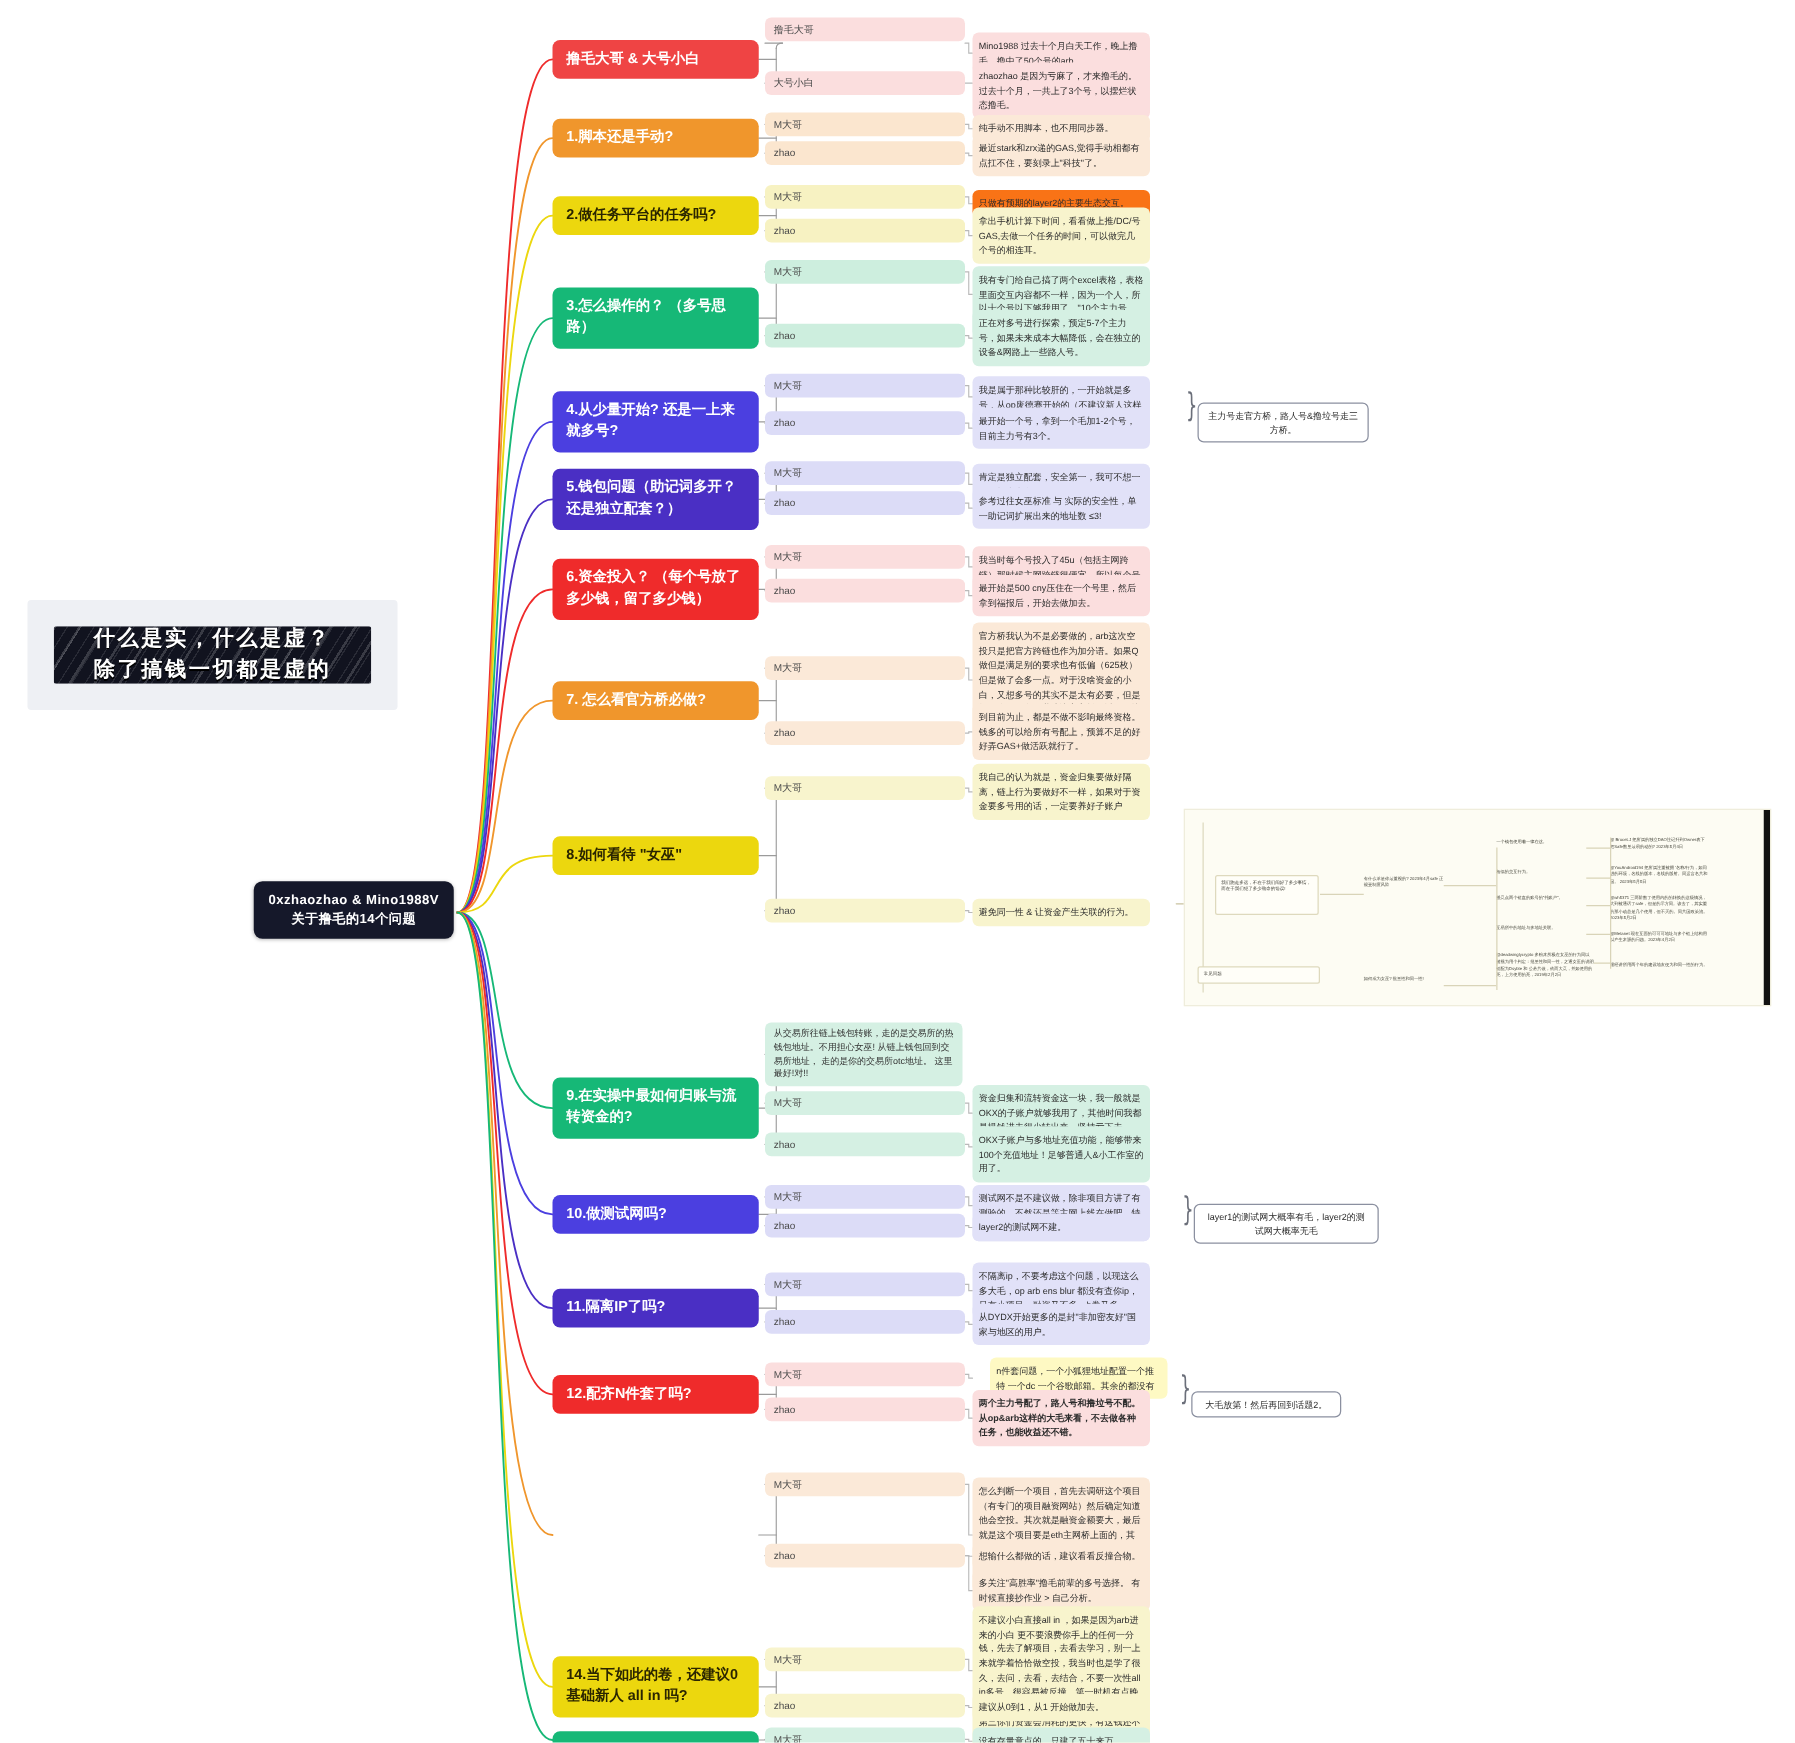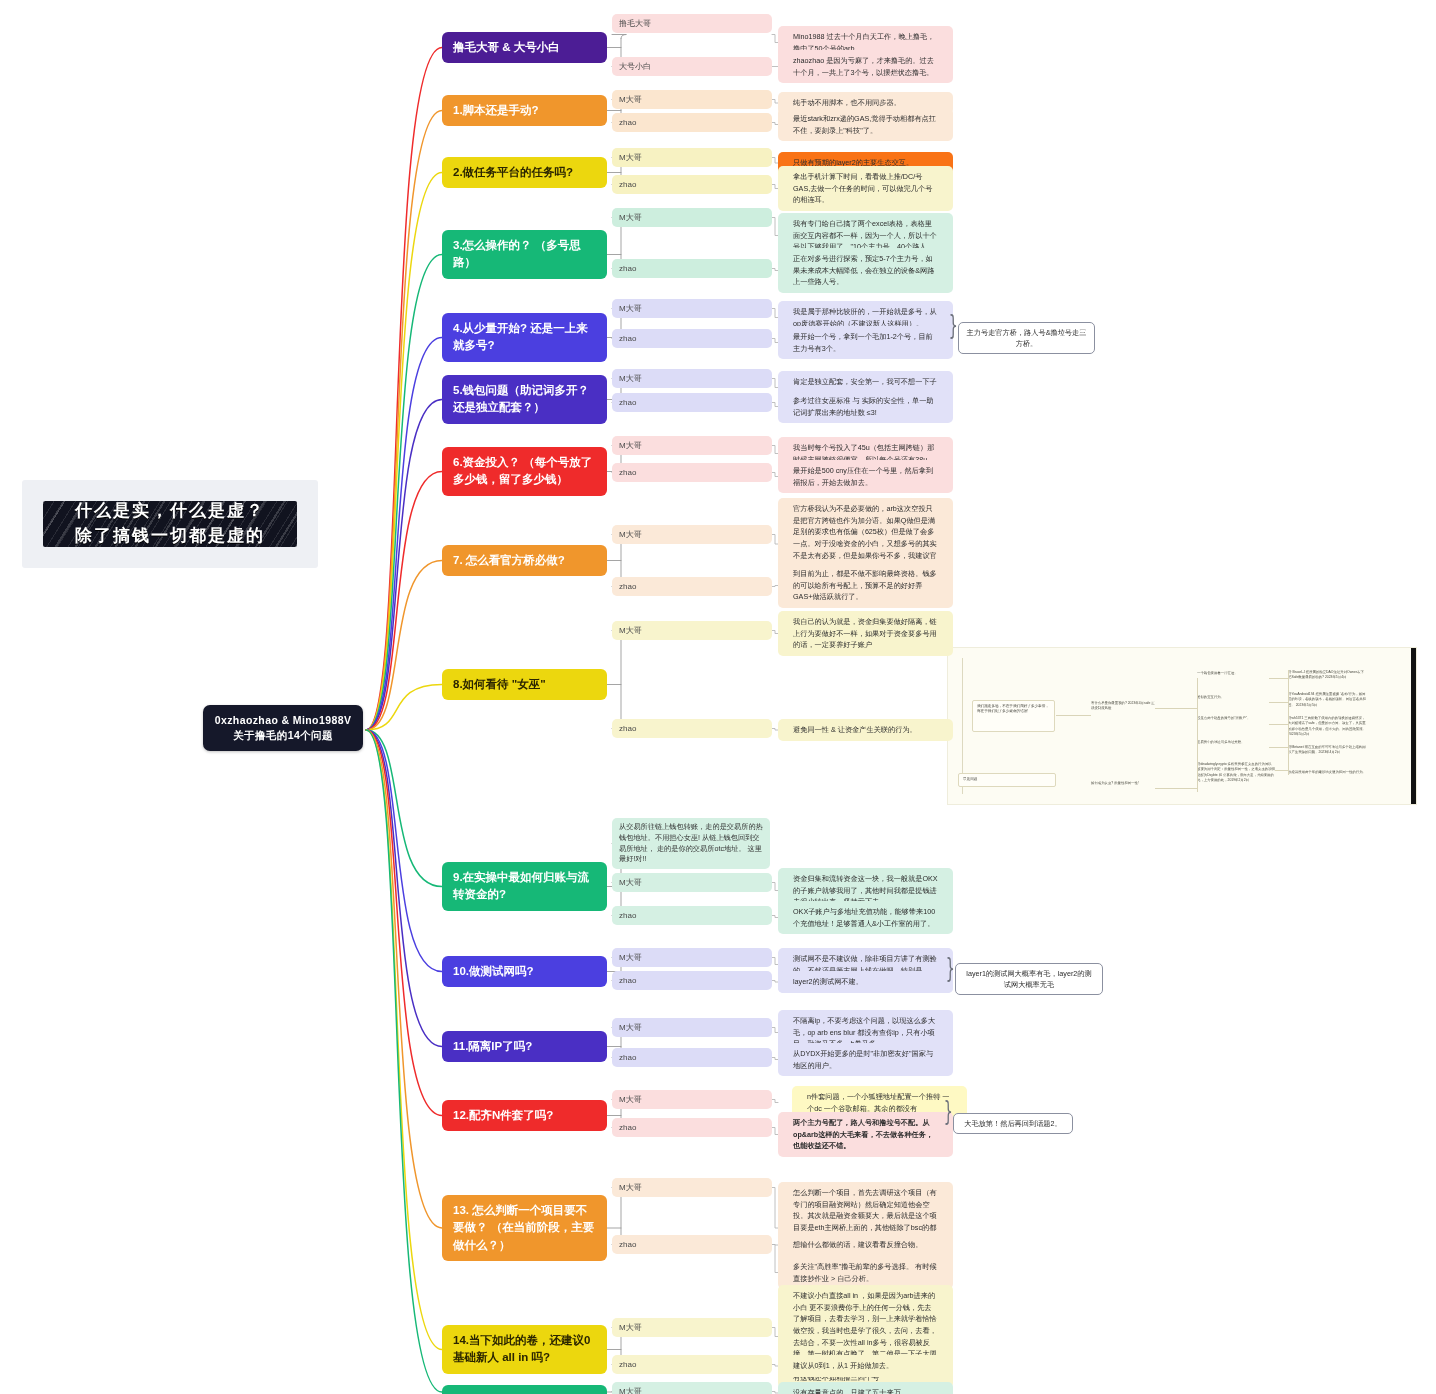--- a/index.html
+++ b/index.html
@@ -57,22 +57,22 @@
     padding:4px 7px; line-height:1.4;
     width:160px;
   }
   .sub.text{ font-size:7.2px; color:#333; line-height:1.5; }
 
   
   .detail{
     position:absolute;
     border-radius:5px;
     font-size:7.2px; color:#2b2b2b; line-height:1.62;
-    padding:5px 15px;
-    width:175px;
+    padding:5px 5px;
+    width:142px;
   }
 
   
   .bracket{ position:absolute; font-size:16px; color:#6b6f7a; line-height:1; font-family:"DejaVu Sans",sans-serif;}
   .note{
     position:absolute; border:1px solid #8b90a0; border-radius:5px;
     background:#fff; font-size:7.2px; color:#2b2b2b; line-height:1.55;
     padding:4px 7px; text-align:center;
   }
 
@@ -279,21 +279,21 @@
       <div class="eh" style="left: 321px; top: 54px; width: 19px;"></div>
       <div class="eh" style="left: 321px; top: 76px; width: 19px;"></div>
       <div class="eh" style="left: 321px; top: 99px; width: 19px;"></div>
       <div class="eh" style="left: 327px; top: 122px; width: 13px;"></div>
       <div class="ev" style="left: 249px; top: 30px; height: 95px;"></div>
       <div class="ev" style="left: 249px; top: 114px; height: 30px;"></div>
       <div class="ev" style="left: 340px; top: 22px; height: 105px;"></div>
     </div>
 
   <div id="dyn"></div>
-<div class="topic" style="top: 32px; background: #4c1d95;">撸毛大哥 &amp; 大号小白</div>
+<div class="topic" style="top: 32px; background: #ef4444;">撸毛大哥 &amp; 大号小白</div>
     <div class="sub" style="top: 14px; left: 612px; width: 160px; background: rgb(251, 222, 222);">撸毛大哥</div>
     <div class="detail" style="top: 26px; left: 778px; background: rgb(251, 222, 222);">Mino1988 过去十个月白天工作，晚上撸毛，撸中了50个号的arb。</div>
     <div class="sub" style="top: 57px; left: 612px; width: 160px; background: rgb(251, 222, 222);">大号小白</div>
     <div class="detail" style="top: 50px; left: 778px; background: rgb(251, 222, 222);">zhaozhao 是因为亏麻了，才来撸毛的。过去十个月，一共上了3个号，以摆烂状态撸毛。</div>
     <div class="topic" style="top: 95px; background: rgb(240, 150, 44);">1.脚本还是手动?</div>
     <div class="sub" style="top: 90px; left: 612px; width: 160px; background: rgb(251, 230, 207);">M大哥</div>
     <div class="detail" style="top: 92px; left: 778px; background: rgb(251, 233, 216);">纯手动不用脚本，也不用同步器。</div>
     <div class="sub" style="top: 113px; left: 612px; width: 160px; background: rgb(251, 230, 207);">zhao</div>
     <div class="detail" style="top: 108px; left: 778px; background: rgb(251, 233, 216);">最近stark和zrx递的GAS,觉得手动相都有点扛不住，要刻录上"科技"了。</div>
     <div class="topic" style="top: 157px; background: rgb(236, 215, 14); color: rgb(42, 37, 0);">2.做任务平台的任务吗?</div>
@@ -346,21 +346,20 @@
     <div class="topic" style="top: 1031px; background: rgb(74, 47, 196);">11.隔离IP了吗?</div>
     <div class="sub" style="top: 1018px; left: 612px; width: 160px; background: rgb(220, 220, 247);">M大哥</div>
     <div class="detail" style="top: 1010px; left: 778px; background: rgb(225, 225, 248);">不隔离ip，不要考虑这个问题，以现这么多大毛，op arb ens blur 都没有查你ip，只有小项目，融资又不多，b拳又多。</div>
     <div class="sub" style="top: 1048px; left: 612px; width: 160px; background: rgb(220, 220, 247);">zhao</div>
     <div class="detail" style="top: 1043px; left: 778px; background: rgb(225, 225, 248);">从DYDX开始更多的是封"非加密友好"国家与地区的用户。</div>
     <div class="topic" style="top: 1100px; background: rgb(239, 43, 43);">12.配齐N件套了吗?</div>
     <div class="sub" style="top: 1090px; left: 612px; width: 160px; background: rgb(251, 222, 222);">M大哥</div>
     <div class="detail" style="top: 1086px; left: 778px; background: #fef9c3; margin-left: 14px;">n件套问题，一个小狐狸地址配置一个推特 一个dc 一个谷歌邮箱。其余的都没有</div>
     <div class="sub" style="top: 1118px; left: 612px; width: 160px; background: rgb(251, 222, 222);">zhao</div>
     <div class="detail" style="top: 1112px; left: 778px; background: rgb(251, 222, 222); font-weight: bold;">两个主力号配了，路人号和撸垃号不配。从op&amp;arb这样的大毛来看，不去做各种任务，也能收益还不错。</div>
-    <div class="topic" style="top: 1195px; background: rgb(240, 150, 44);">13. 怎么判断一个项目要不要做？ （在当前阶段，主要做什么？）</div>
     <div class="sub" style="top: 1178px; left: 612px; width: 160px; background: rgb(251, 233, 216);">M大哥</div>
     <div class="detail" style="top: 1182px; left: 778px; background: rgb(251, 233, 216);">怎么判断一个项目，首先去调研这个项目（有专门的项目融资网站）然后确定知道他会空投。其次就是融资金额要大，最后就是这个项目要是eth主网桥上面的，其他链除了bsc的都同那一个是大毛，其他的目前没见过。当前这阶段，小白还是先保护好自己的钱，别跟做项目。</div>
     <div class="sub" style="top: 1235px; left: 612px; width: 160px; background: rgb(251, 233, 216);">zhao</div>
     <div class="detail" style="top: 1234px; left: 778px; background: rgb(251, 233, 216);">想输什么都做的话，建议看看反撞合物。</div>
     <div class="detail" style="top: 1256px; left: 778px; background: rgb(251, 233, 216);">多关注"高胜率"撸毛前辈的多号选择。 有时候直接抄作业 &gt; 自己分析。</div>
     <div class="topic" style="top: 1325px; background: rgb(236, 215, 14); color: rgb(42, 37, 0);">14.当下如此的卷，还建议0基础新人 all in 吗?</div>
     <div class="sub" style="top: 1318px; left: 612px; width: 160px; background: rgb(248, 244, 205);">M大哥</div>
     <div class="detail" style="top: 1285px; left: 778px; background: rgb(248, 244, 205);">不建议小白直接all in ，如果是因为arb进来的小白 更不要浪费你手上的任何一分钱，先去了解项目，去看去学习，别一上来就学着恰恰做空投，我当时也是学了很久，去问，去看，去结合，不要一次性all in多号，很容易被反撞。第一时机有点晚了，第二他是一下子太周了gas也很高。第三你们资金会消耗的更快，有这钱还不如精撸三四个号</div>
     <div class="sub" style="top: 1355px; left: 612px; width: 160px; background: rgb(248, 244, 205);">zhao</div>
     <div class="detail" style="top: 1355px; left: 778px; background: rgb(248, 244, 205);">建议从0到1，从1 开始做加去。</div>

